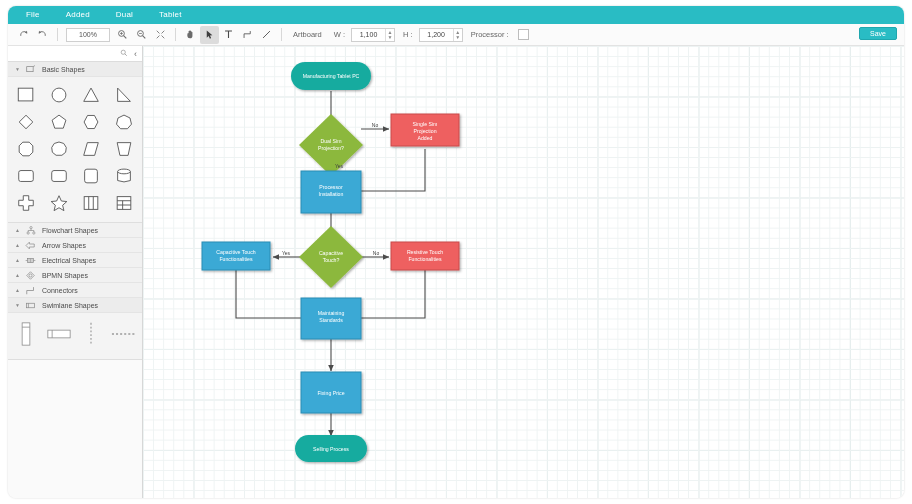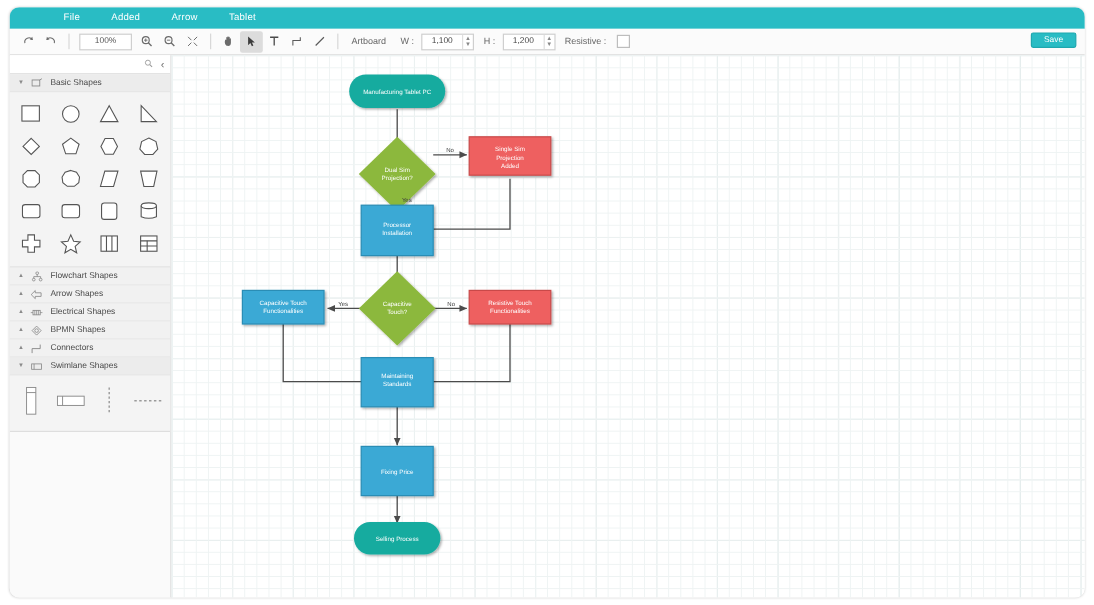--- a/index.html
+++ b/index.html
@@ -18,21 +18,21 @@
     overflow: hidden;
     box-shadow: 0 0 2px rgba(0,0,0,.18);
   }
 
   
   .menubar {
     position: absolute; left: 0; top: 0;
     width: 896px; height: 18px;
     background: #29bcc4;
     display: flex; align-items: center;
-    padding-left: 32px;
+    padding-left: 5px;
   }
   .menubar .mi {
     color: #ffffff; font-size: 8px;
     padding: 0 13px; line-height: 18px;
     letter-spacing: .2px; cursor: default;
   }
 
   
   .toolbar {
     position: absolute; left: 0; top: 18px;
@@ -163,21 +163,21 @@
   .edge { stroke: #4b4b4b; stroke-width: 1.1; fill: none; }
 </style>
 </head>
 <body>
 
 <div id="app">
 
   <div class="menubar">
     <div class="mi">File</div>
     <div class="mi">Added</div>
-    <div class="mi">Arrow</div>
+    <div class="mi">Dual</div>
     <div class="mi">Tablet</div>
   </div>
 
   <div class="toolbar">
 
     <div class="tbtn">
       <svg width="11" height="11" viewBox="0 0 16 16">
           <path d="M4 10 A5 5 0 0 1 13 6" fill="none" stroke="#6b6b6b" stroke-width="1.3"></path>
           <path d="M13 2.5 L13.6 6.4 L9.8 5.6 Z" fill="#6b6b6b"></path>
         </svg>
@@ -254,21 +254,21 @@
         </div>
     </div>
     <div class="tlabel">H :</div>
     <div class="numfield">
       <div class="nv">1,200</div>
       <div class="spin">
           <i>▲</i>
           <i>▼</i>
         </div>
     </div>
-    <div class="tlabel">Resistive :</div>
+    <div class="tlabel">Processor :</div>
     <div class="swatch"></div>
 
     <div class="savebtn">Save</div>
   </div>
 
   <div class="leftpanel">
 
     <div class="searchrow">
       <input style="border: none; outline: none; flex: 1 1 0%; font-size: 7px; padding-left: 4px;" placeholder="">
       <span class="si">

